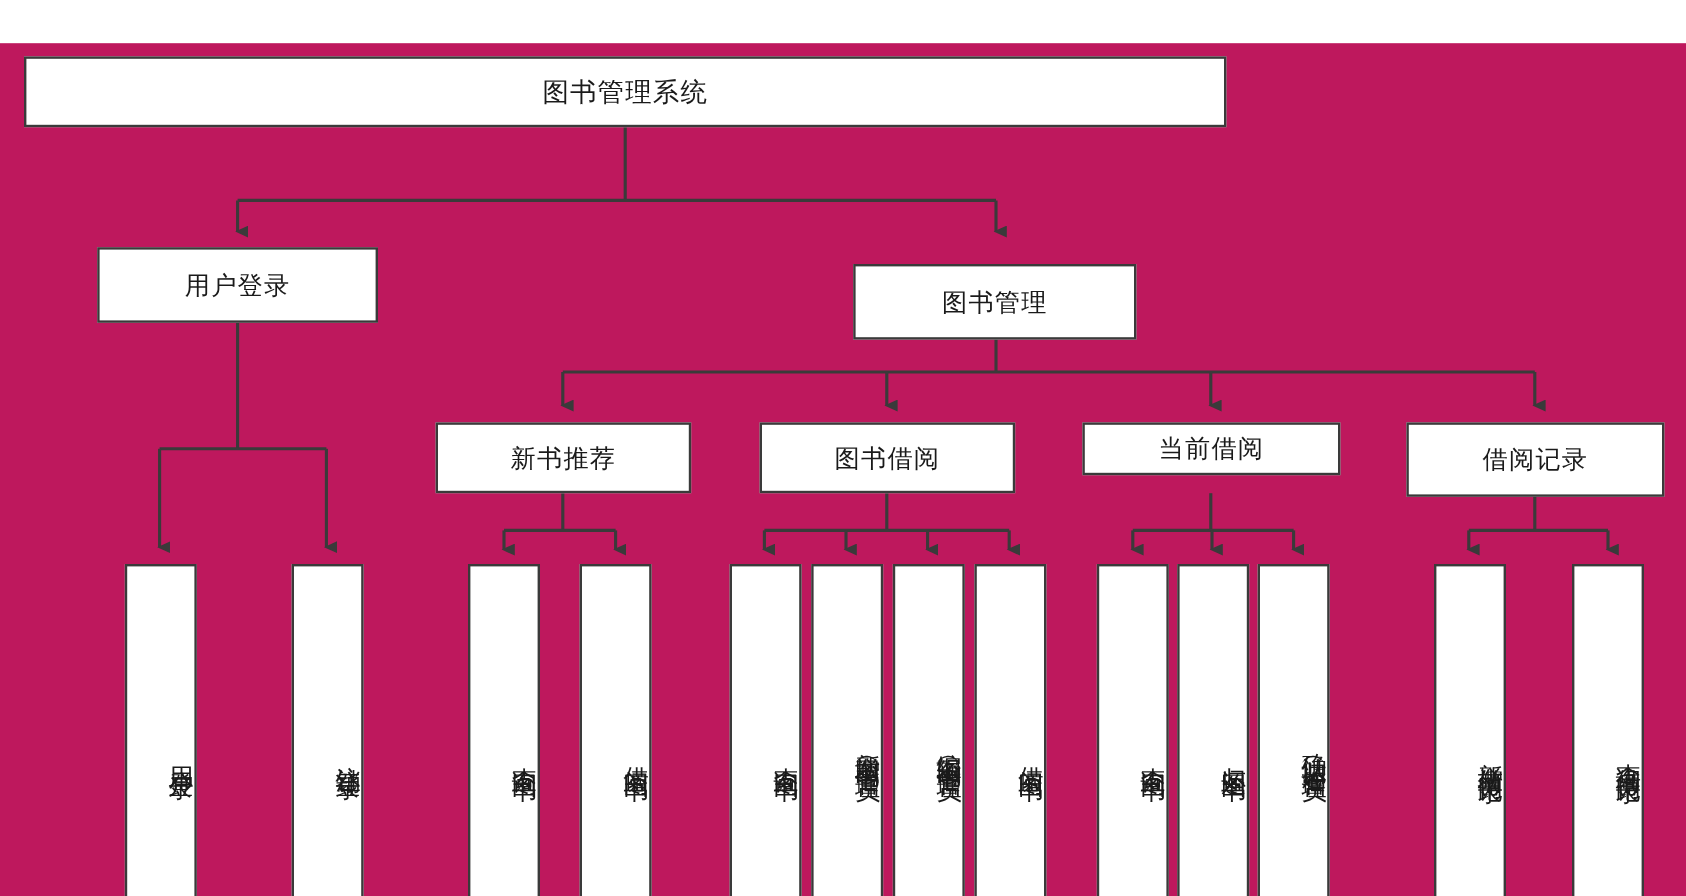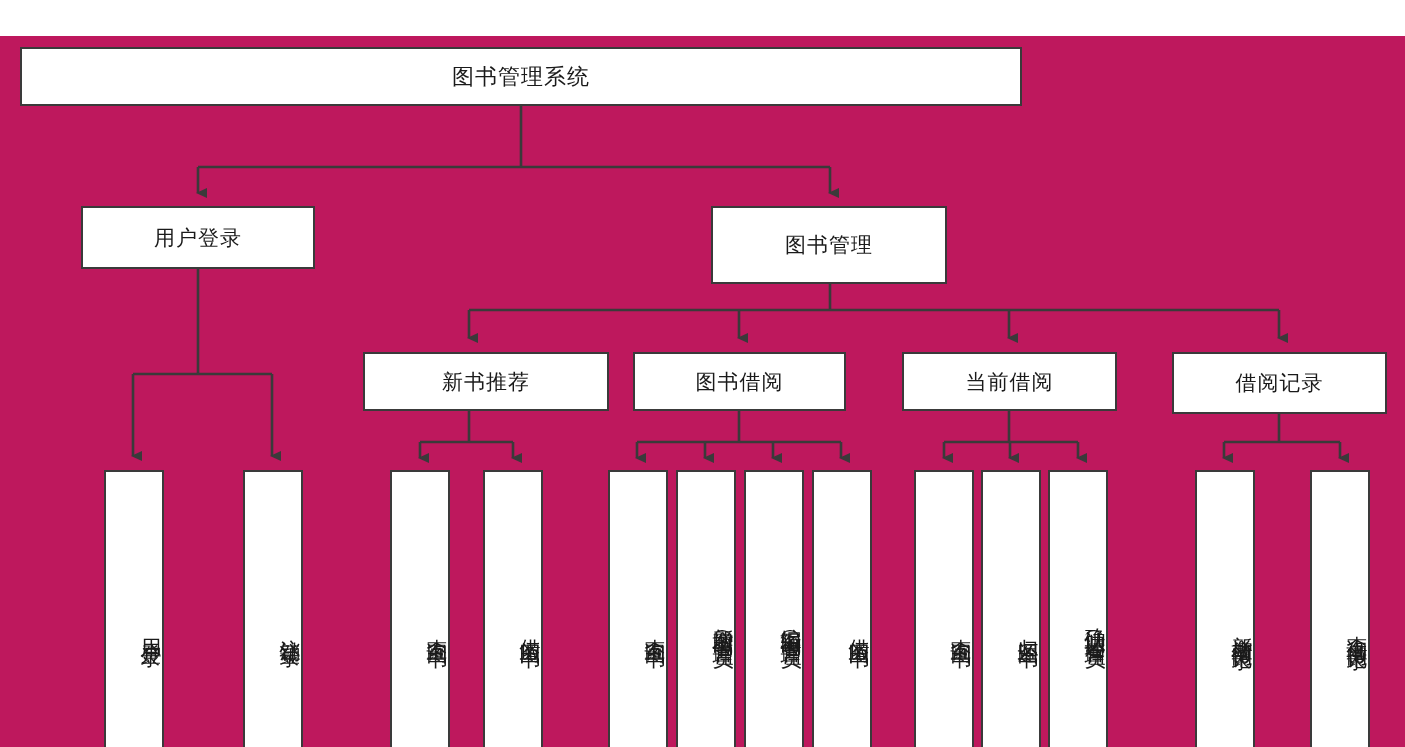--- a/index.html
+++ b/index.html
@@ -118,27 +118,27 @@
       <path d="M1224,406 L1340,406"></path>
       <path d="M1224,406 L1224,422" marker-end="url(#arrow)"></path>
       <path d="M1340,406 L1340,422" marker-end="url(#arrow)"></path>
     </g>
   </svg>
 
   <div class="node h" id="root-node" style="left:20px; top:11px; width:1002px; height:59px;">图书管理系统</div>
 
   <div class="node h" style="left:81px; top:170px; width:234px; height:63px;">用户登录</div>
 
-  <div class="node h" style="left:711px; top:170px; width:236px; height:78px;">图书管理</div>
+  <div class="node h" style="left:711px; top:184px; width:236px; height:63px;">图书管理</div>
 
-  <div class="node h" style="left:363px; top:316px; width:246px; height:59px;">新书推荐</div>
+  <div class="node h" style="left:363px; top:316px; width:213px; height:59px;">新书推荐</div>
 
   <div class="node h" style="left:633px; top:316px; width:213px; height:59px;">图书借阅</div>
 
-  <div class="node h" style="left:902px; top:316px; width:215px; height:59px;">当前借阅</div>
+  <div class="node h" style="left:902px; top:316px; width:215px; height:44px;">当前借阅</div>
 
   <div class="node h" style="left:1172px; top:316px; width:215px; height:62px;">借阅记录</div>
 
   <div class="node v" style="left:104px; top:434px; width:60px; height:301px;">用户登录</div>
 
   <div class="node v" style="left:243px; top:434px; width:60px; height:301px;">注销登录</div>
 
   <div class="node v" style="left:390px; top:434px; width:60px; height:301px;">查询图书</div>
 
   <div class="node v" style="left:483px; top:434px; width:60px; height:301px;">借阅图书</div>

